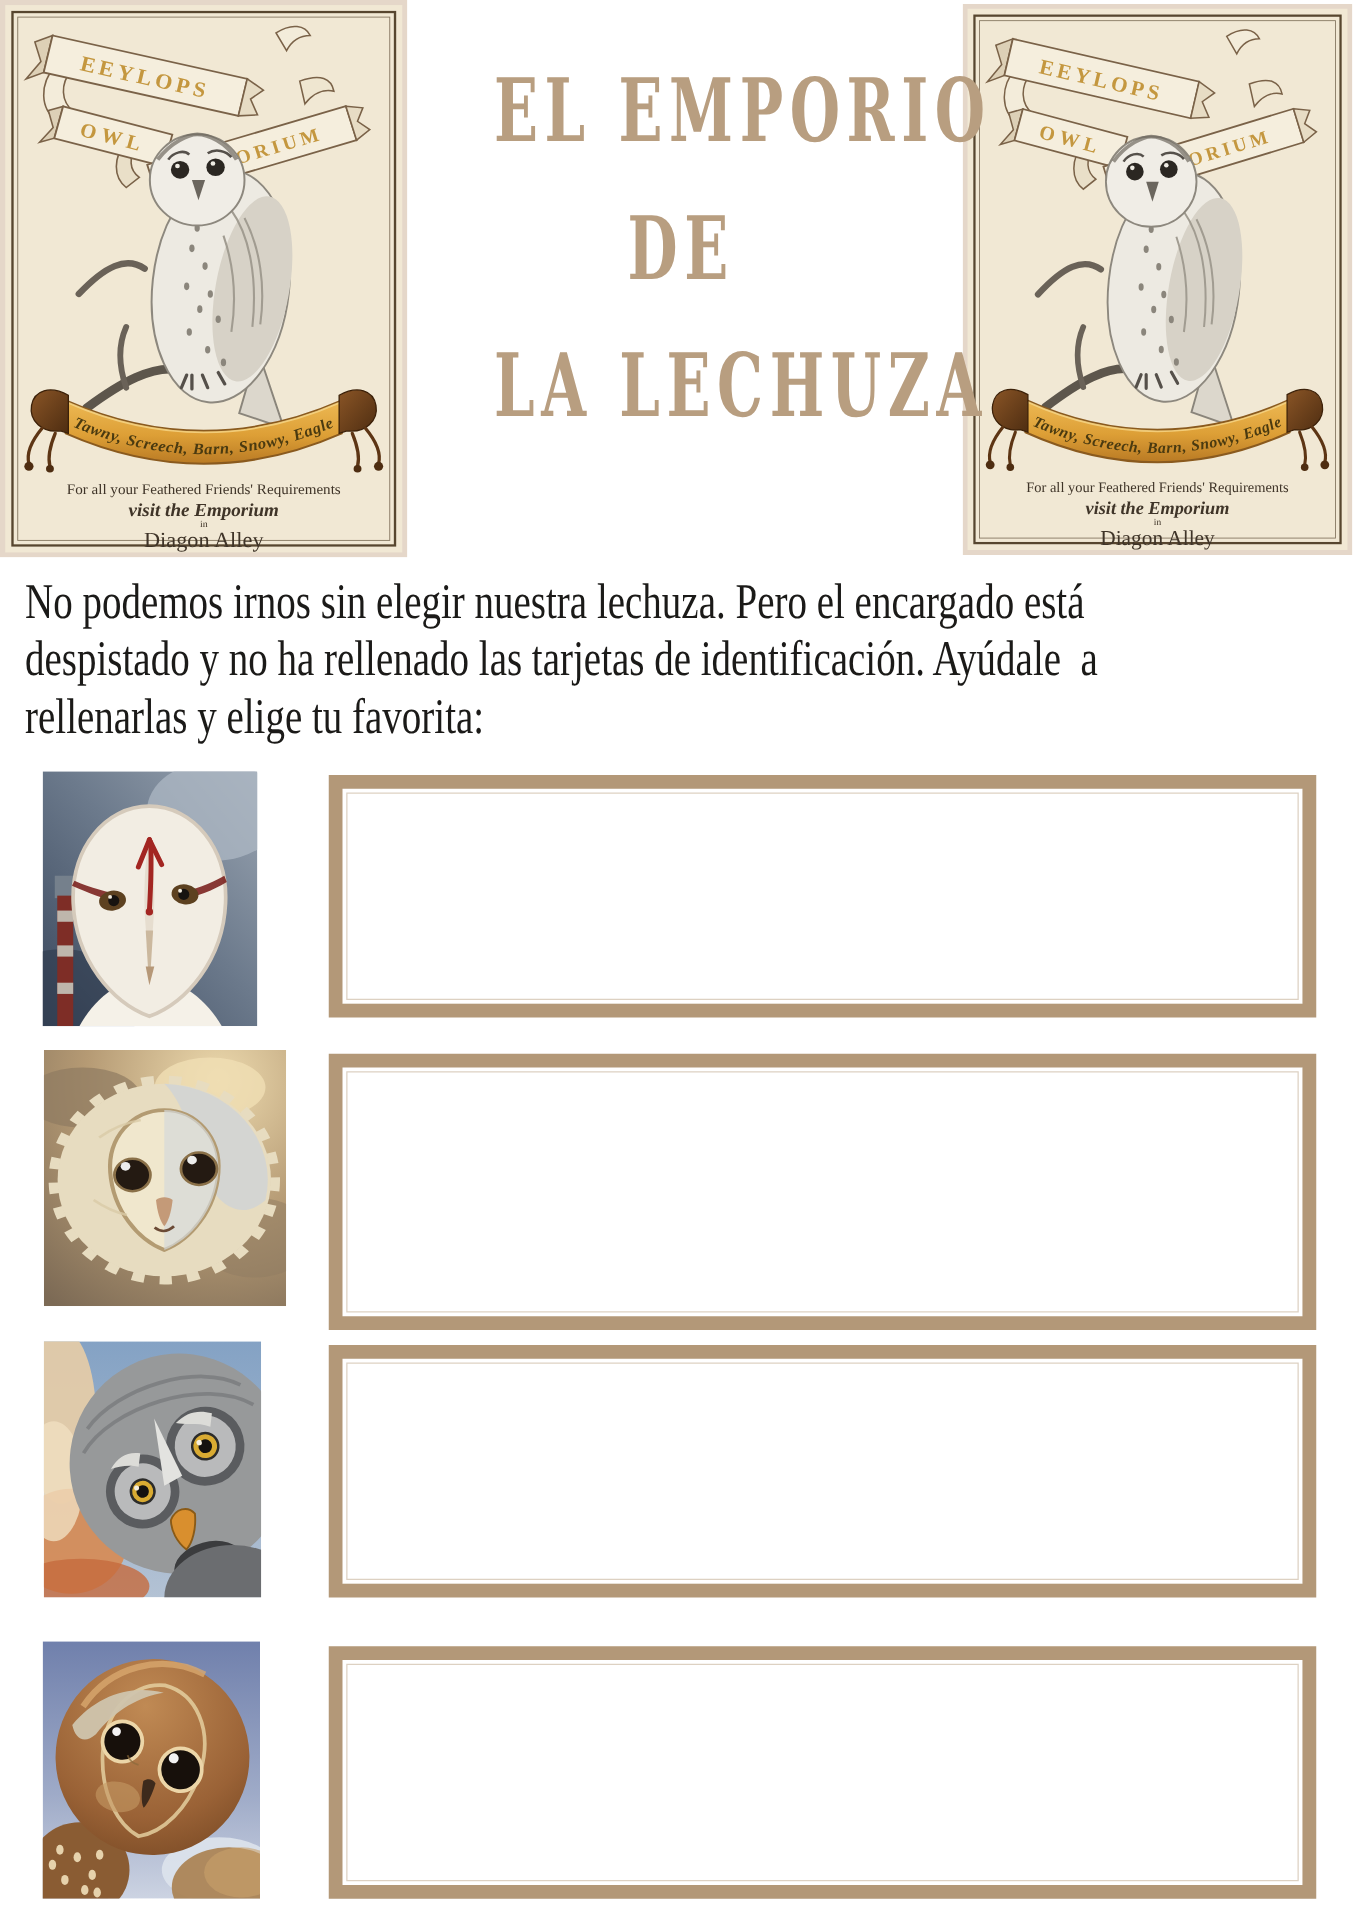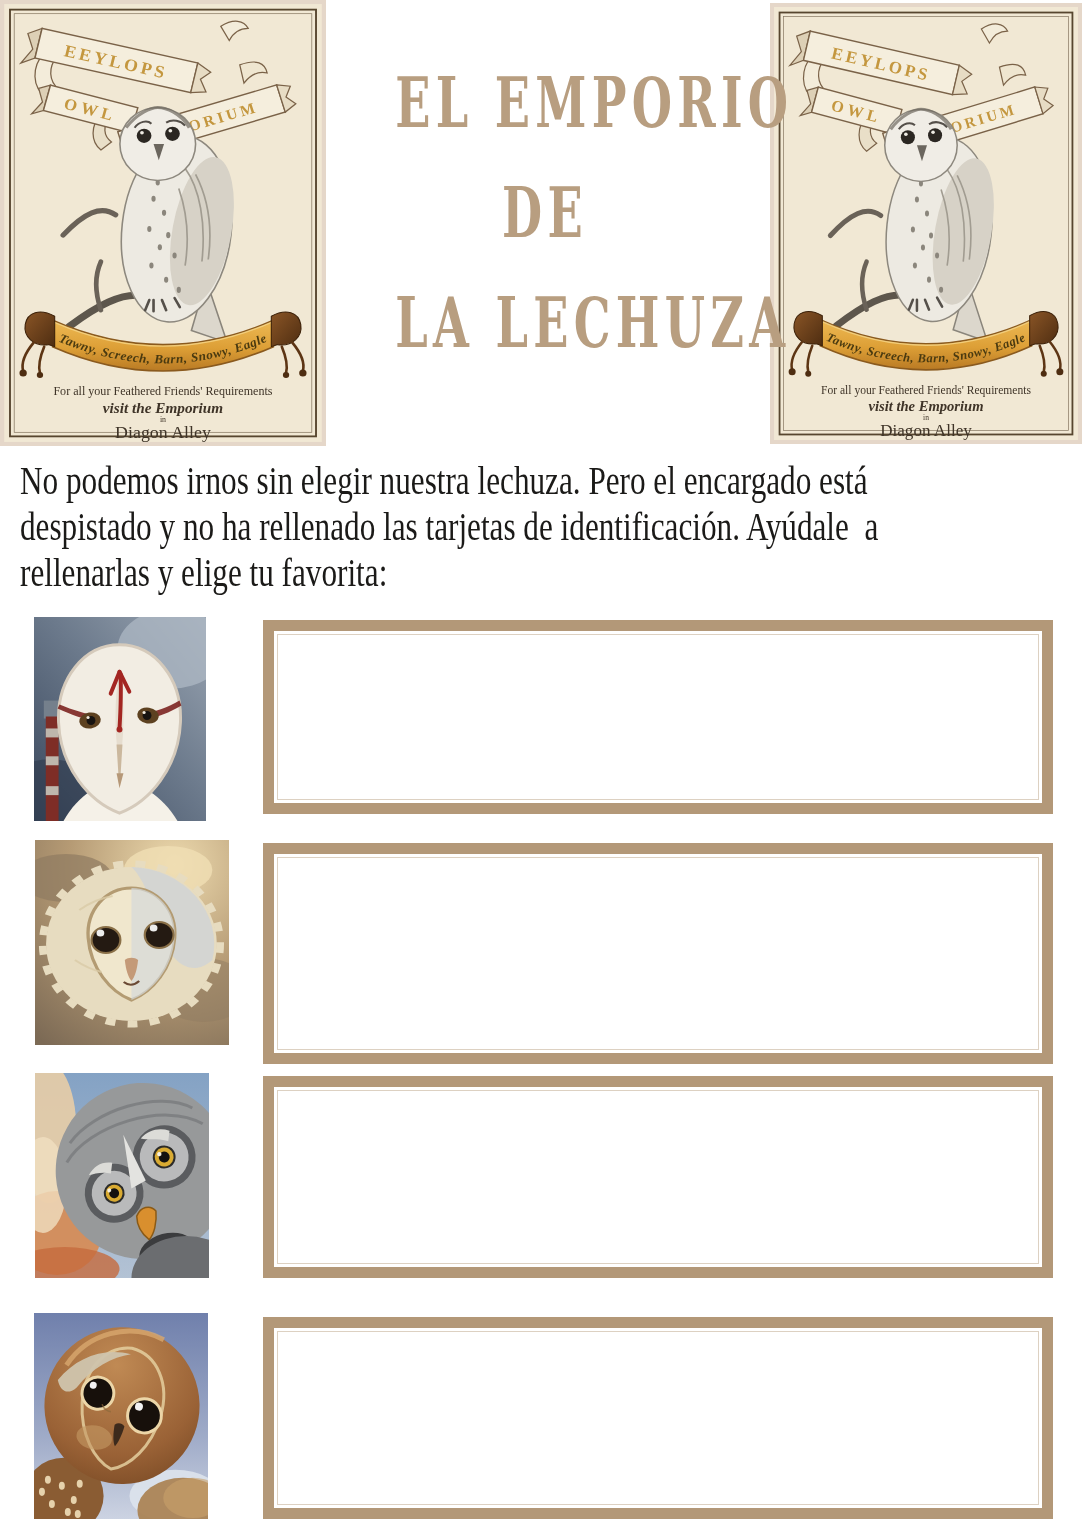--- a/index.html
+++ b/index.html
@@ -6,21 +6,21 @@
   body{background:#ffffff;font-family:"Liberation Serif",serif;}
   .page{position:relative;width:1086px;height:1536px;background:#ffffff;overflow:hidden;}
 
   
   .poster{position:absolute;}
   .poster svg{display:block;width:100%;height:100%;}
   #poster-left{left:0;top:0;width:326px;height:446px;}
   #poster-right{left:770px;top:3px;width:312px;height:441px;}
 
   
-  .heading{position:absolute;left:318px;top:48px;width:454px;text-align:center;color:#b89e80;}
+  .heading{position:absolute;left:318px;top:34px;width:454px;text-align:center;color:#b89e80;}
   .heading-line{display:block;height:110px;line-height:110px;font-family:"DejaVu Serif",serif;
     font-weight:bold;font-size:70px;letter-spacing:8px;transform:scaleX(.66);transform-origin:50% 50%;
     white-space:nowrap;}
 
   
   .intro{position:absolute;left:20px;top:458px;color:#1b1a18;transform:scaleX(.78);transform-origin:0 0;}
   .intro-line{display:block;white-space:pre;font-size:40px;line-height:46px;font-family:"Liberation Serif",serif;}
 
   
   .owl-photo{position:absolute;overflow:hidden;}

